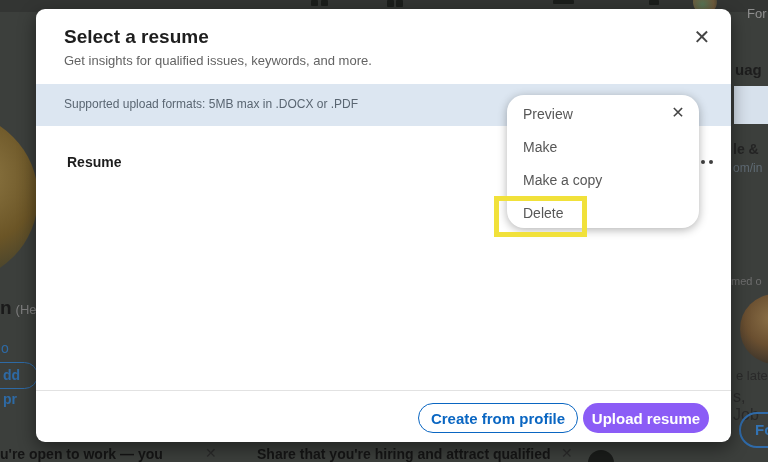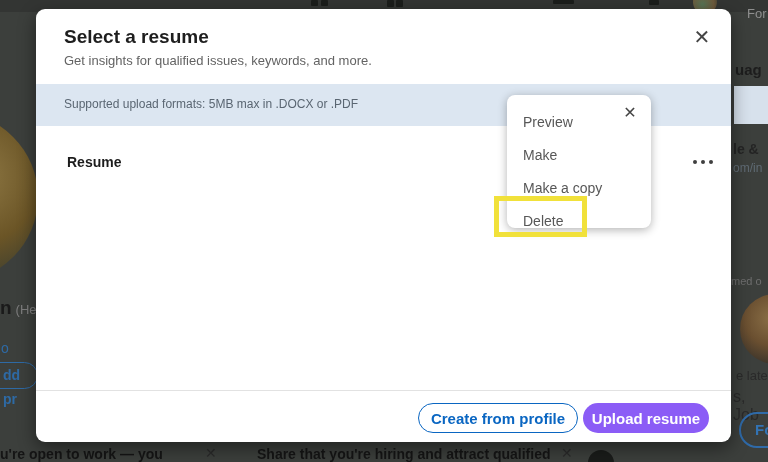--- a/index.html
+++ b/index.html
@@ -53,22 +53,22 @@
   .m-edited { position:absolute; left:31px; top:47px; font-size:14px; color:#6b6b6b; }
   .m-dots { position:absolute; left:657px; top:148px; width:26px; height:10px; cursor:pointer; }
   .m-dots i { display:inline-block; width:4px; height:4px; border-radius:50%; background:#3f3f3f; margin-right:4px; vertical-align:top; margin-top:3px; }
   .m-divider { position:absolute; left:0; top:381px; width:695px; height:1px; background:#e2e2e2; }
   .m-btn { position:absolute; top:394px; height:30px; border-radius:15px; font-size:15px; font-weight:700;
       font-family:inherit; cursor:pointer; }
   .m-btn.outline { left:382px; width:160px; background:#ffffff; border:1.5px solid #0a66c2; color:#0a66c2; }
   .m-btn.solid { left:547px; width:126px; background:#8b5cf6; border:none; color:#ffffff; }
 
   
-  .cmenu { position:absolute; left:507px; top:95px; width:144px; height:133px; background:#ffffff;
-      border-radius:8px; box-shadow:0 2px 10px rgba(0,0,0,0.3); z-index:20; padding-top:11px; }
+  .cmenu { position:absolute; left:507px; top:95px; width:192px; height:133px; background:#ffffff;
+      border-radius:17px; box-shadow:0 2px 10px rgba(0,0,0,0.3); z-index:20; padding-top:3px; }
   .cmenu-item { height:33px; line-height:33px; padding-left:16px; font-size:14px; color:#575757; cursor:pointer; }
   .cmenu-close { position:absolute; right:10px; top:7px; width:22px; height:22px; font-size:16px; color:#454545;
       text-align:center; line-height:22px; background:none; border:none; cursor:pointer; font-family:inherit; }
 
   
   .highlight-box { position:absolute; left:494px; top:196px; width:93px; height:41px;
       border:5px solid #f1e13a; z-index:30; }
 </style>
 </head>
 <body>

